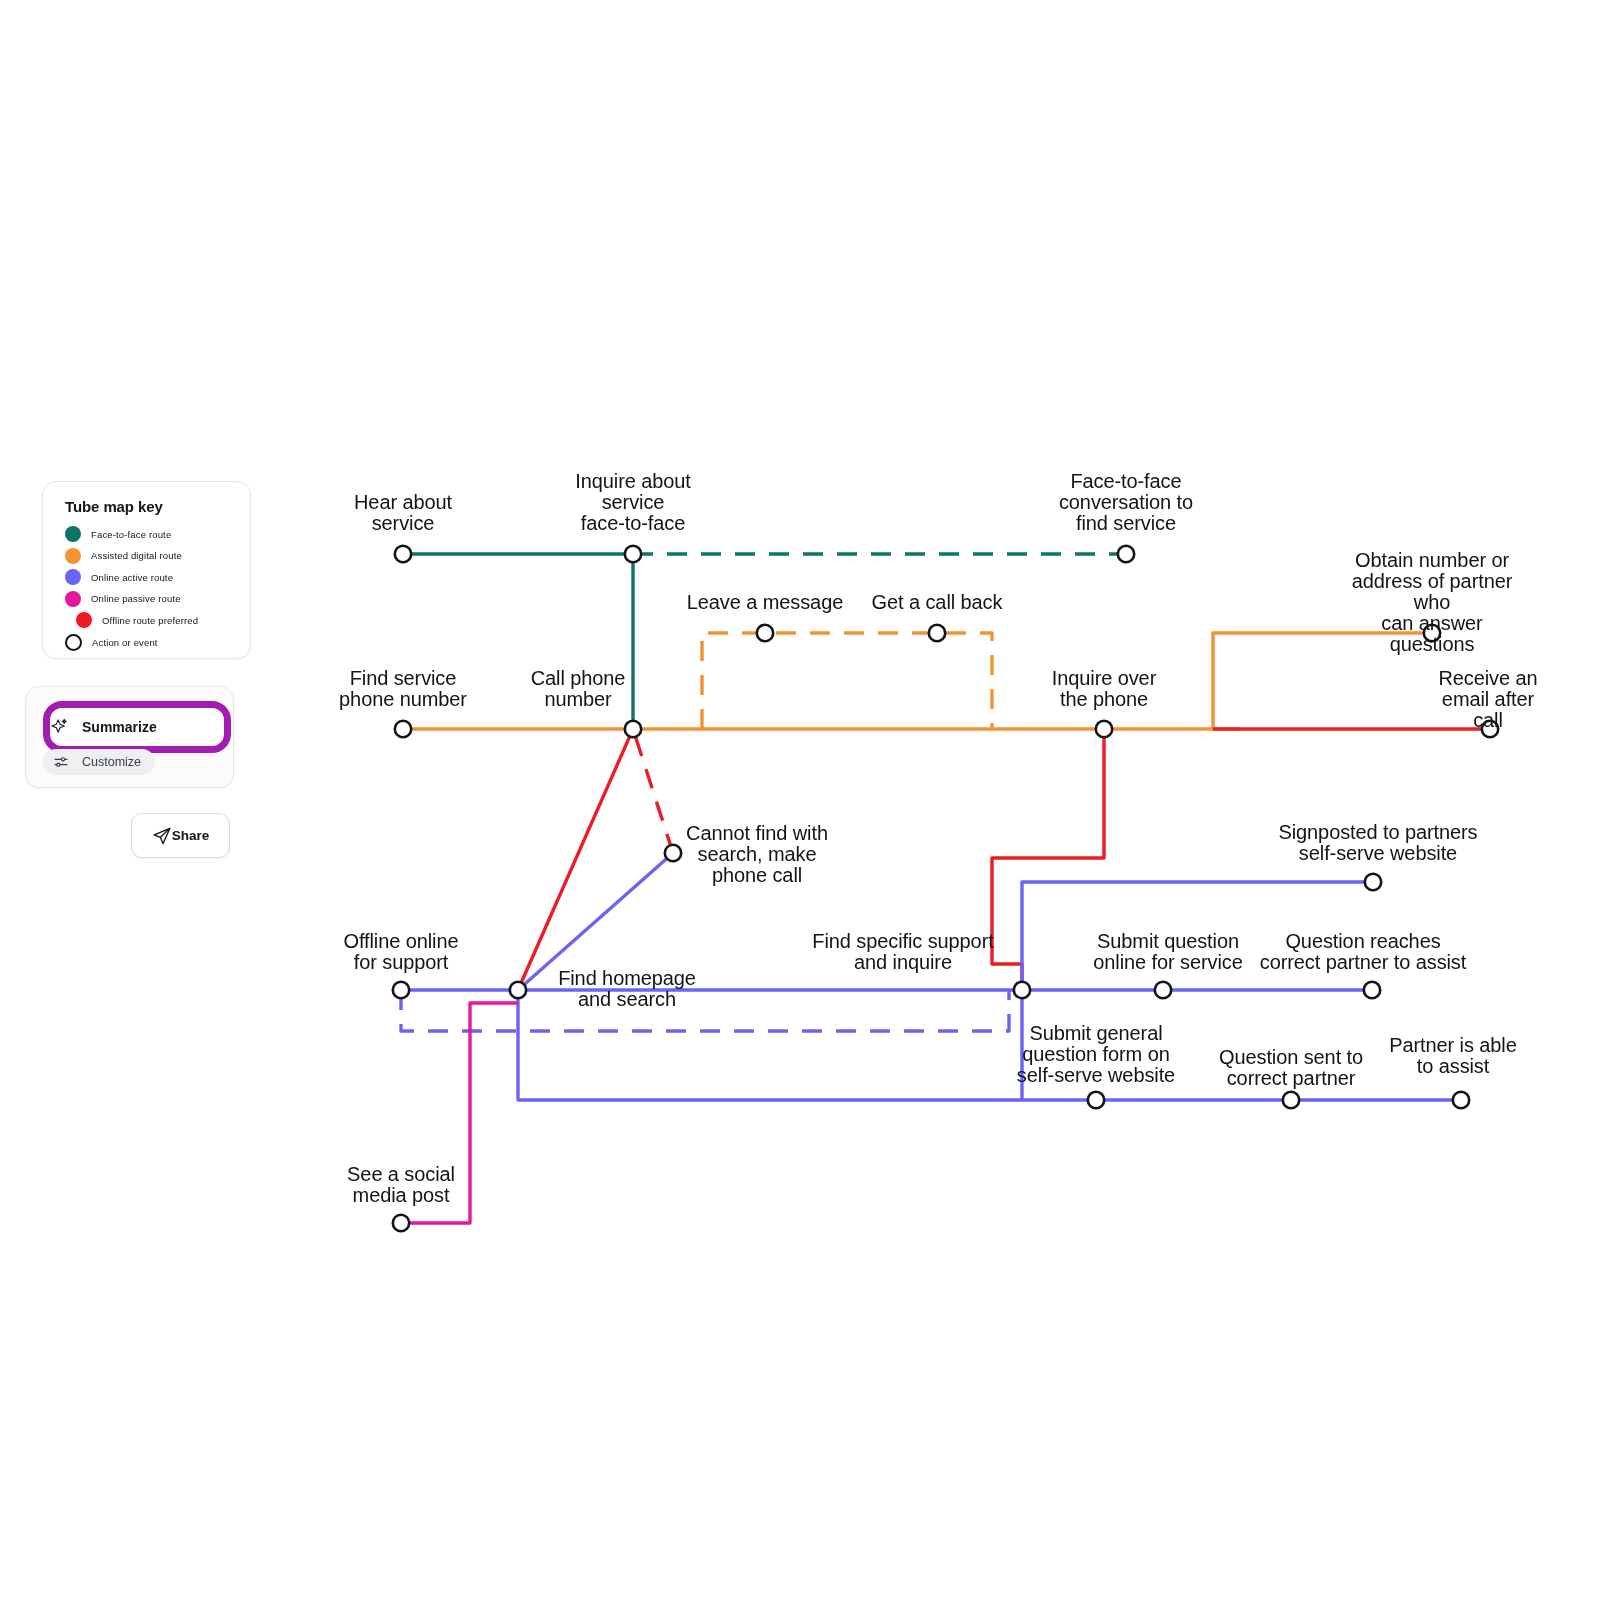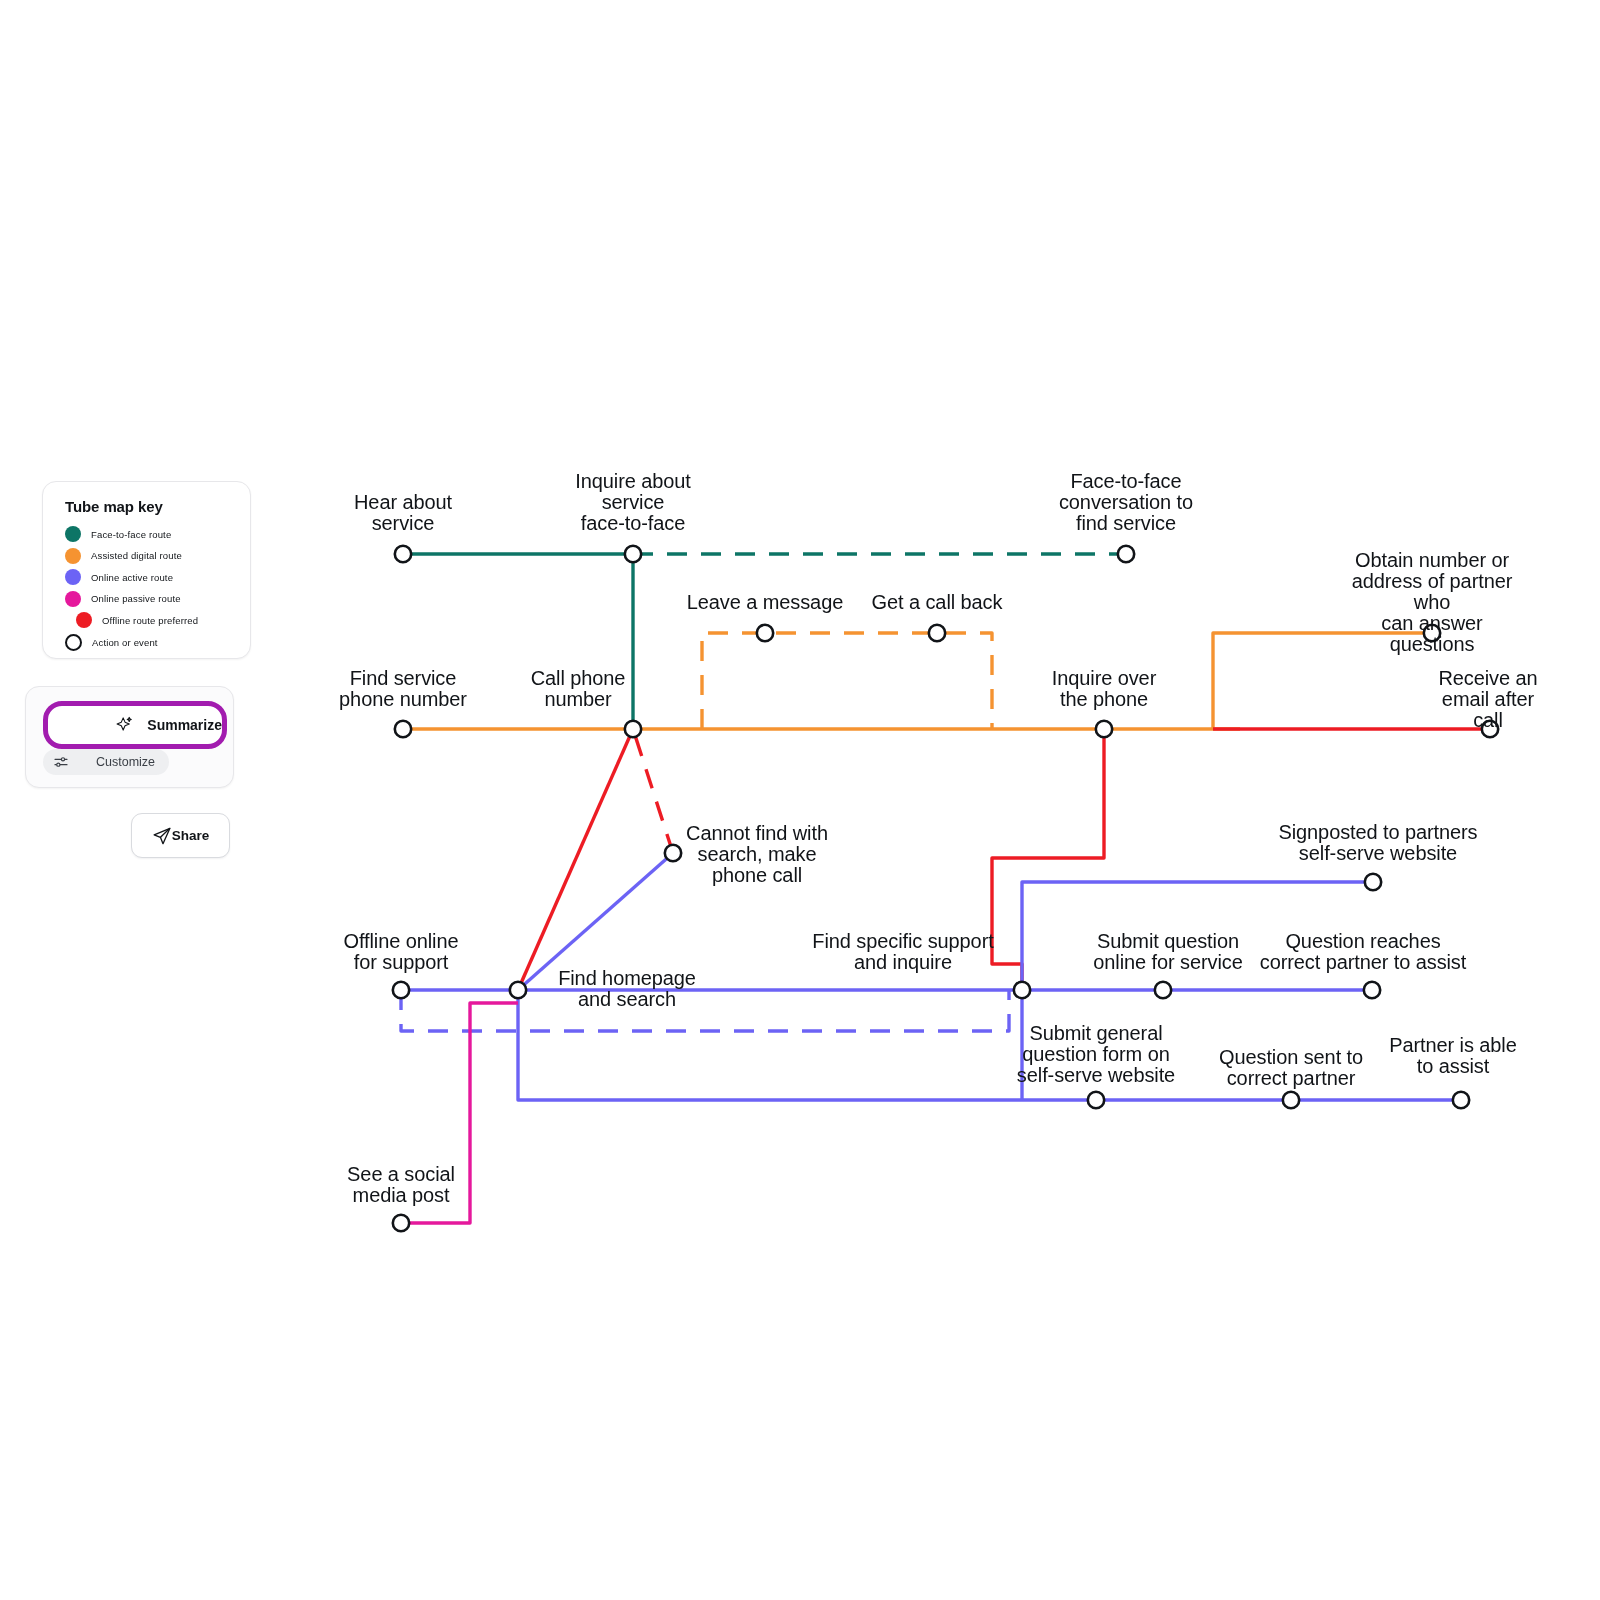--- a/index.html
+++ b/index.html
@@ -28,28 +28,28 @@
     font-size:15px;font-weight:700;letter-spacing:-.1px;
   }
   .key-row{position:absolute;left:22px;display:flex;align-items:center;gap:10px;justify-content:flex-end;}
   .key-swatch{width:16px;height:16px;border-radius:50%;flex:0 0 auto;}
   .key-swatch.hollow{background:#fff;border:2px solid #111418;width:13px;height:13px;}
   .key-label{font-size:9.5px;letter-spacing:.15px;white-space:nowrap;}
 
   #tools-panel{left:25px;top:686px;width:207px;height:100px;background:#fbfbfc;}
   #summarize-btn{
     position:absolute;left:17px;top:14px;width:174px;height:38px;
-    border:5px solid #a21caf;border-radius:19px;background:#fff;
-    display:flex;align-items:center;justify-content:flex-end;gap:12px;
+    border:7px solid #a21caf;border-radius:19px;background:#fff;
+    display:flex;align-items:center;justify-content:flex-start;gap:12px;
     font-size:14px;font-weight:700;cursor:pointer;
   }
   #customize-btn{
     position:absolute;left:17px;top:62px;height:26px;padding:0 14px 0 10px;
     border-radius:13px;background:#eeeff1;border:none;
-    display:flex;align-items:center;gap:27px;
+    display:flex;align-items:center;gap:13px;
     font-size:12.5px;color:#3a3f46;cursor:pointer;
     font-family:"Liberation Sans", sans-serif;
   }
   #share-btn{
     position:absolute;left:131px;top:813px;width:97px;height:43px;
     border:1px solid #d9dbdf;border-radius:11px;background:#fff;
     display:flex;align-items:center;justify-content:center;
     font-size:13.5px;font-weight:700;cursor:pointer;
     box-shadow:0 1px 2px rgba(16,22,26,.06);
   }

